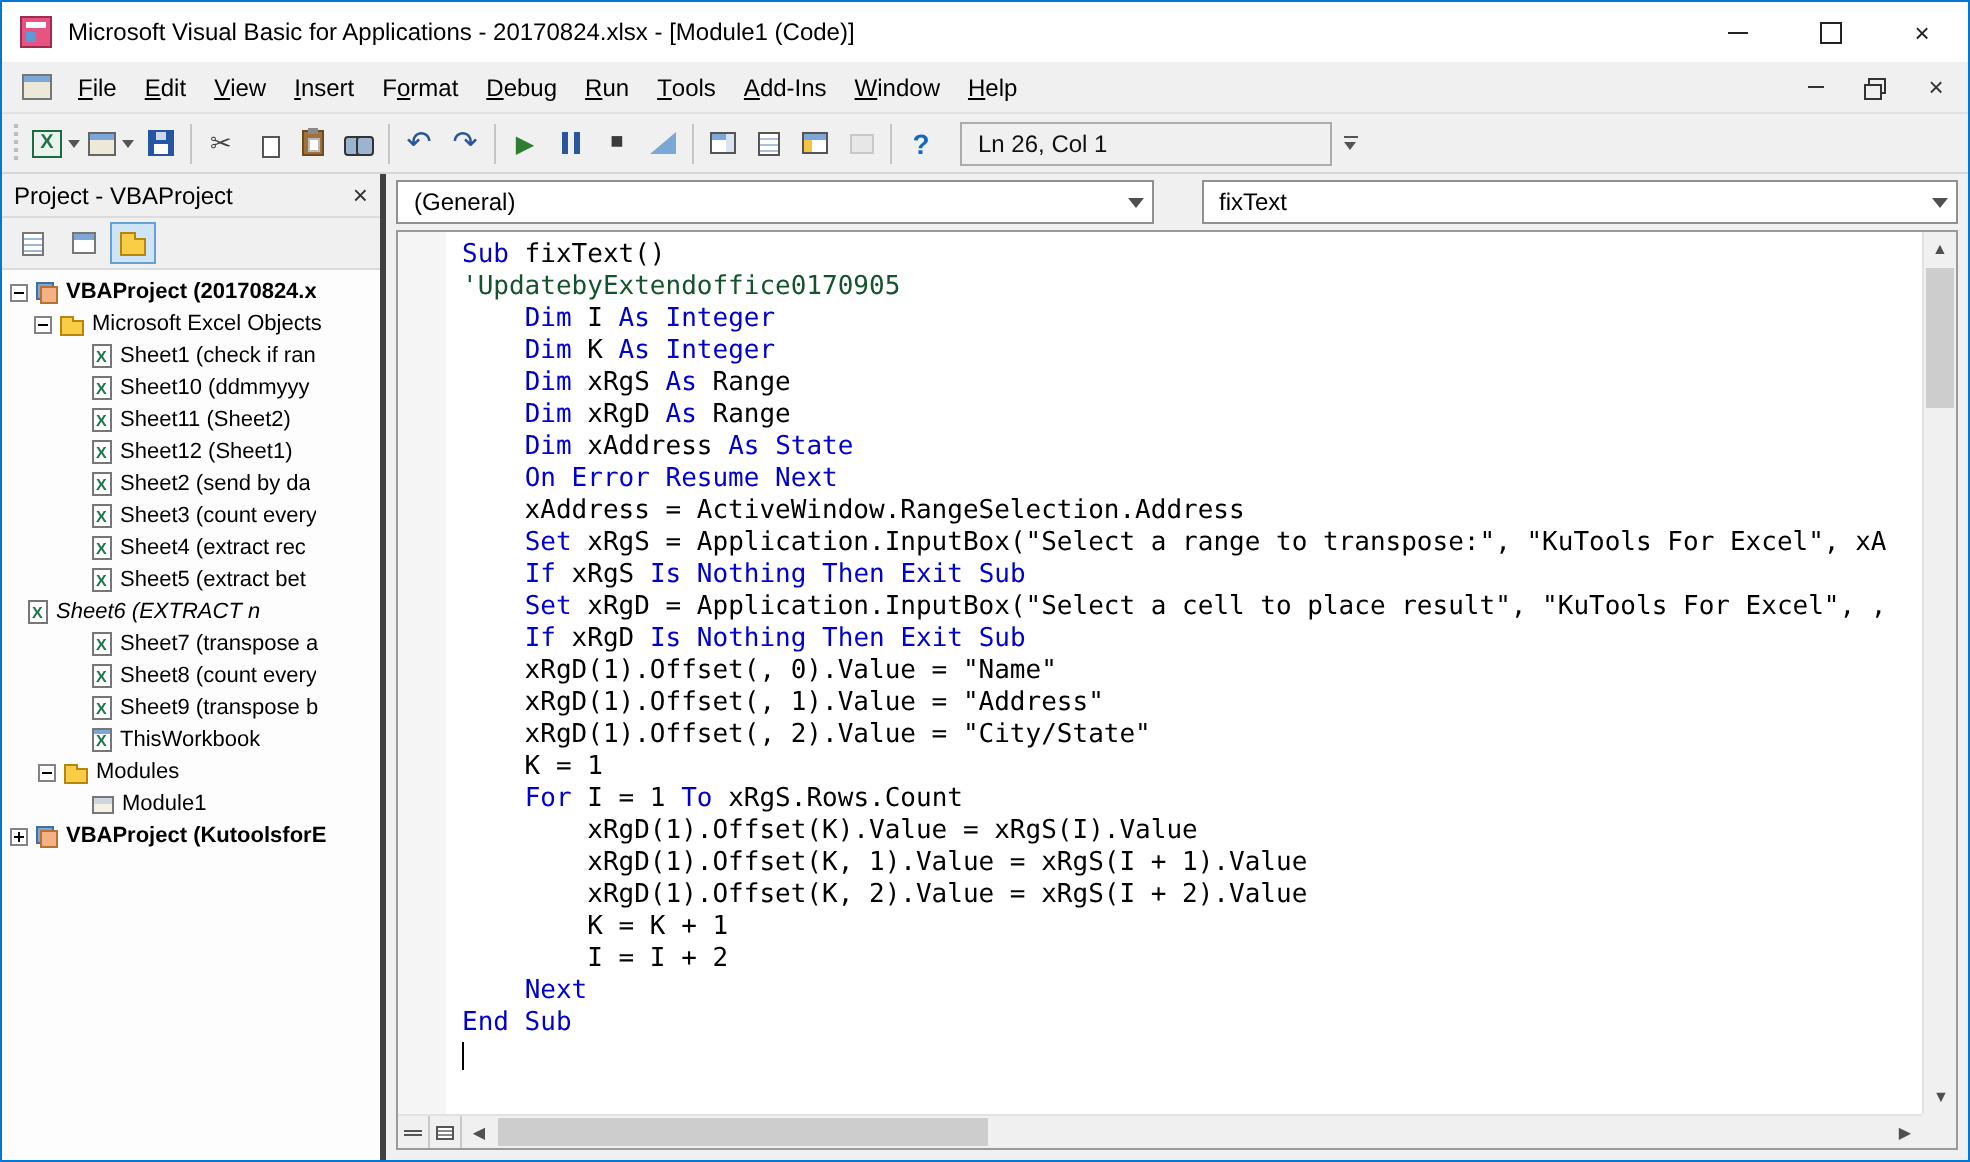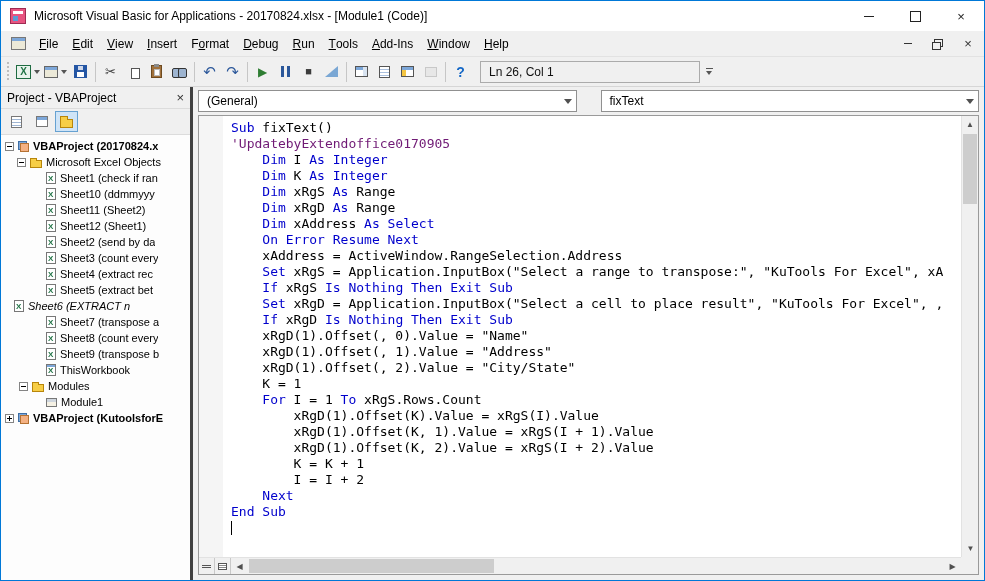--- a/index.html
+++ b/index.html
@@ -64,21 +64,21 @@
   .ic-break::before,.ic-break::after { content:""; position:absolute; top:0; bottom:0; width:3px; background:#2b579a; }
   .ic-break::before { left:0; } .ic-break::after { right:0; }
   .ic-reset { color:#3b3b3b; font-size:11px; line-height:1; }
   .ic-design { width:0; height:0; border-left:13px solid transparent; border-bottom:11px solid #7aa7d4; }
   .ic-projexp { width:13px; height:11px; border:1px solid #555; background:linear-gradient(#7da7d9 0 3px,#fff 3px); box-shadow:inset -4px 0 0 #d9e4f1; }
   .ic-props { width:11px; height:12px; border:1px solid #555; background:repeating-linear-gradient(180deg,#fff 0 2px,#aac0de 2px 3px); }
   .ic-objbr { width:13px; height:11px; border:1px solid #555; background:linear-gradient(90deg,#f4c542 0 4px,#fff 4px); box-shadow:inset 0 3px 0 #7da7d9; }
   .ic-toolbox { width:12px; height:10px; border:1px solid #999; background:#ddd; }
   .ic-help { color:#1467c6; font:bold 14px/1 "Liberation Sans",sans-serif; }
 
-  .pos-box { margin-left:8px; width:220px; height:22px; border:1px solid #ababab; background:#f0f0f0; display:flex; align-items:center; padding-left:8px; font-size:12px; color:#111; }
+  .pos-box { margin-left:8px; width:186px; height:22px; border:1px solid #ababab; background:#f0f0f0; display:flex; align-items:center; padding-left:8px; font-size:12px; color:#111; }
   .tb-overflow { margin-left:2px; width:14px; height:22px; display:flex; flex-direction:column; align-items:center; justify-content:center; gap:2px; }
   .tb-overflow::before { content:""; width:7px; height:1px; background:#555; }
   .tb-overflow::after { content:""; width:0; height:0; border-left:3px solid transparent; border-right:3px solid transparent; border-top:4px solid #555; }
 
   
   .main { display:flex; height:493px; }
 
   
   .project-panel { width:192px; flex:none; background:#f7f7f7; border-right:3px solid #404040; display:flex; flex-direction:column; }
   .panel-header { height:22px; background:#f0f0f0; border-bottom:1px solid #dcdcdc; display:flex; align-items:center; padding:0 6px; font-size:12px; }
@@ -114,21 +114,21 @@
   .code-window { flex:1; min-width:0; display:flex; flex-direction:column; background:#f0f0f0; padding:3px 5px 5px 5px; gap:3px; }
   .combo-row { display:flex; gap:24px; height:22px; flex:none; }
   .combo { flex:1; min-width:0; background:#fff; border:1px solid #909090; display:flex; align-items:center; padding:0 4px 0 8px; font-size:12px; }
   .combo-arrow { margin-left:auto; width:0; height:0; border-left:4px solid transparent; border-right:4px solid transparent; border-top:5px solid #505050; }
 
   .code-area { flex:1; position:relative; background:#fff; border:1px solid #9a9a9a; overflow:hidden; }
   .margin-bar { position:absolute; left:0; top:0; bottom:17px; width:24px; background:#f5f5f5; }
   .code-text { position:absolute; left:24px; top:0; right:17px; bottom:17px; overflow:hidden; padding:4px 0 0 8px;
                font-family:"DejaVu Sans Mono", monospace; font-size:13px; }
   .code-line { height:16px; line-height:16px; white-space:pre; }
-  .kw { color:#0000cc; } .cm { color:#701a75; } .tx { color:#000; }
+  .kw { color:#0000cc; } .cm { color:#14532d; } .tx { color:#000; }
   .caret { display:inline-block; width:1px; height:14px; background:#000; vertical-align:text-bottom; }
 
   .vscroll { position:absolute; top:0; right:0; bottom:17px; width:17px; background:#f0f0f0; border-left:1px solid #e2e2e2; }
   .sbtn { height:17px; width:100%; display:flex; align-items:center; justify-content:center; font-size:8px; color:#505050; }
   .sbtn.down { position:absolute; bottom:0; }
   .vthumb { position:absolute; left:1px; right:1px; top:18px; height:70px; background:#cdcdcd; }
 
   .hrow { position:absolute; left:0; right:17px; bottom:0; height:17px; background:#f0f0f0; border-top:1px solid #e2e2e2; display:flex; align-items:stretch; }
   .split-btn { width:16px; height:100%; border-right:1px solid #c9c9c9; display:flex; align-items:center; justify-content:center; background:#f0f0f0; }
   .sp-proc { width:9px; height:3px; border-top:1px solid #555; border-bottom:1px solid #555; }
@@ -373,21 +373,21 @@
 
       <div class="code-area">
         <div class="margin-bar"></div>
         <div class="code-text" id="code">
             <div class="code-line"><span class="kw">Sub</span><span class="tx"> fixText()</span></div>
             <div class="code-line"><span class="cm">'UpdatebyExtendoffice0170905</span></div>
             <div class="code-line"><span class="tx">    </span><span class="kw">Dim</span><span class="tx"> I </span><span class="kw">As</span><span class="tx"> </span><span class="kw">Integer</span></div>
             <div class="code-line"><span class="tx">    </span><span class="kw">Dim</span><span class="tx"> K </span><span class="kw">As</span><span class="tx"> </span><span class="kw">Integer</span></div>
             <div class="code-line"><span class="tx">    </span><span class="kw">Dim</span><span class="tx"> xRgS </span><span class="kw">As</span><span class="tx"> Range</span></div>
             <div class="code-line"><span class="tx">    </span><span class="kw">Dim</span><span class="tx"> xRgD </span><span class="kw">As</span><span class="tx"> Range</span></div>
-            <div class="code-line"><span class="tx">    </span><span class="kw">Dim</span><span class="tx"> xAddress </span><span class="kw">As</span><span class="tx"> </span><span class="kw">Select</span></div>
+            <div class="code-line"><span class="tx">    </span><span class="kw">Dim</span><span class="tx"> xAddress </span><span class="kw">As</span><span class="tx"> </span><span class="kw">State</span></div>
             <div class="code-line"><span class="tx">    </span><span class="kw">On Error Resume Next</span></div>
             <div class="code-line"><span class="tx">    xAddress = ActiveWindow.RangeSelection.Address</span></div>
             <div class="code-line"><span class="tx">    </span><span class="kw">Set</span><span class="tx"> xRgS = Application.InputBox("Select a range to transpose:", "KuTools For Excel", xA</span></div>
             <div class="code-line"><span class="tx">    </span><span class="kw">If</span><span class="tx"> xRgS </span><span class="kw">Is</span><span class="tx"> </span><span class="kw">Nothing</span><span class="tx"> </span><span class="kw">Then</span><span class="tx"> </span><span class="kw">Exit Sub</span></div>
             <div class="code-line"><span class="tx">    </span><span class="kw">Set</span><span class="tx"> xRgD = Application.InputBox("Select a cell to place result", "KuTools For Excel", ,</span></div>
             <div class="code-line"><span class="tx">    </span><span class="kw">If</span><span class="tx"> xRgD </span><span class="kw">Is</span><span class="tx"> </span><span class="kw">Nothing</span><span class="tx"> </span><span class="kw">Then</span><span class="tx"> </span><span class="kw">Exit Sub</span></div>
             <div class="code-line"><span class="tx">    xRgD(1).Offset(, 0).Value = "Name"</span></div>
             <div class="code-line"><span class="tx">    xRgD(1).Offset(, 1).Value = "Address"</span></div>
             <div class="code-line"><span class="tx">    xRgD(1).Offset(, 2).Value = "City/State"</span></div>
             <div class="code-line"><span class="tx">    K = 1</span></div>

